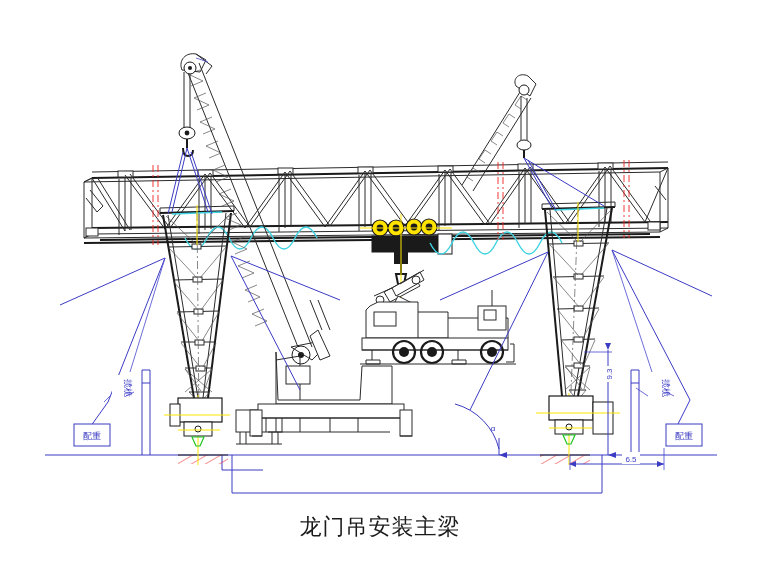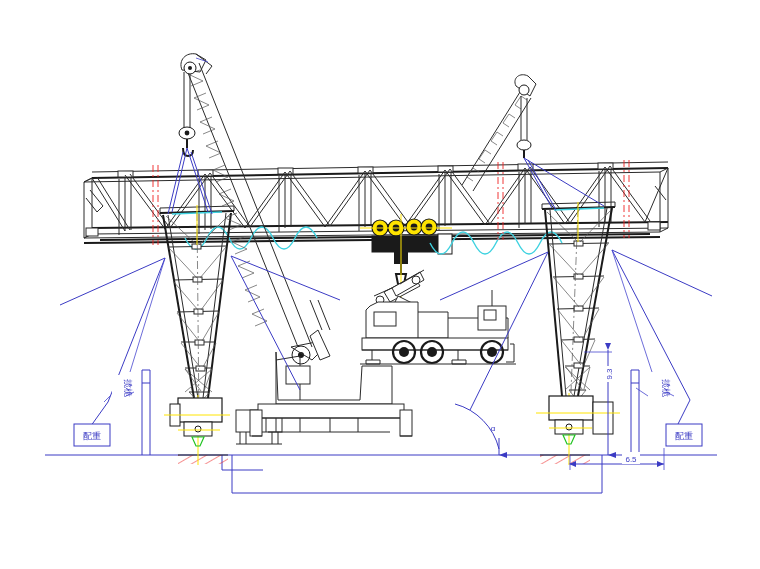--- a/index.html
+++ b/index.html
@@ -528,14 +528,15 @@
       <line class="red" x1="629" y1="160" x2="629" y2="238" stroke-dasharray="7,3,2,3"></line>
     </g>
 
     <g>
       <line class="yellow" x1="197" y1="205" x2="197" y2="245"></line>
       <line class="yellow" x1="578" y1="202" x2="578" y2="242"></line>
     </g>
 
   </svg>
 
+  <div class="caption">龙门吊安装主梁</div>
 
 </div>
 
 </body></html>

